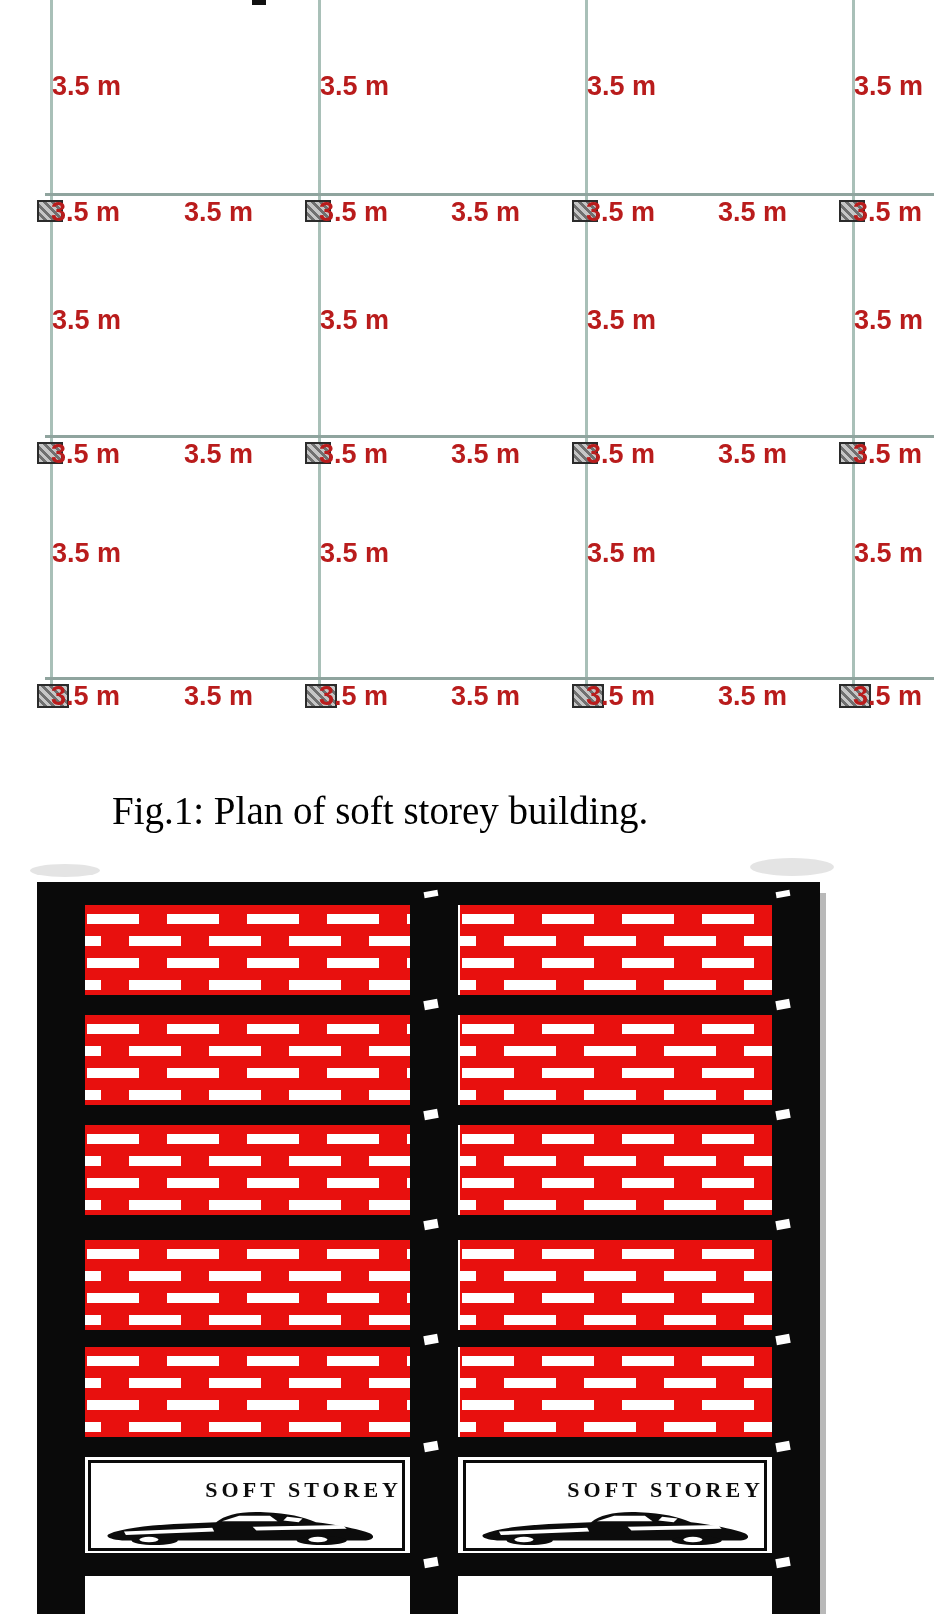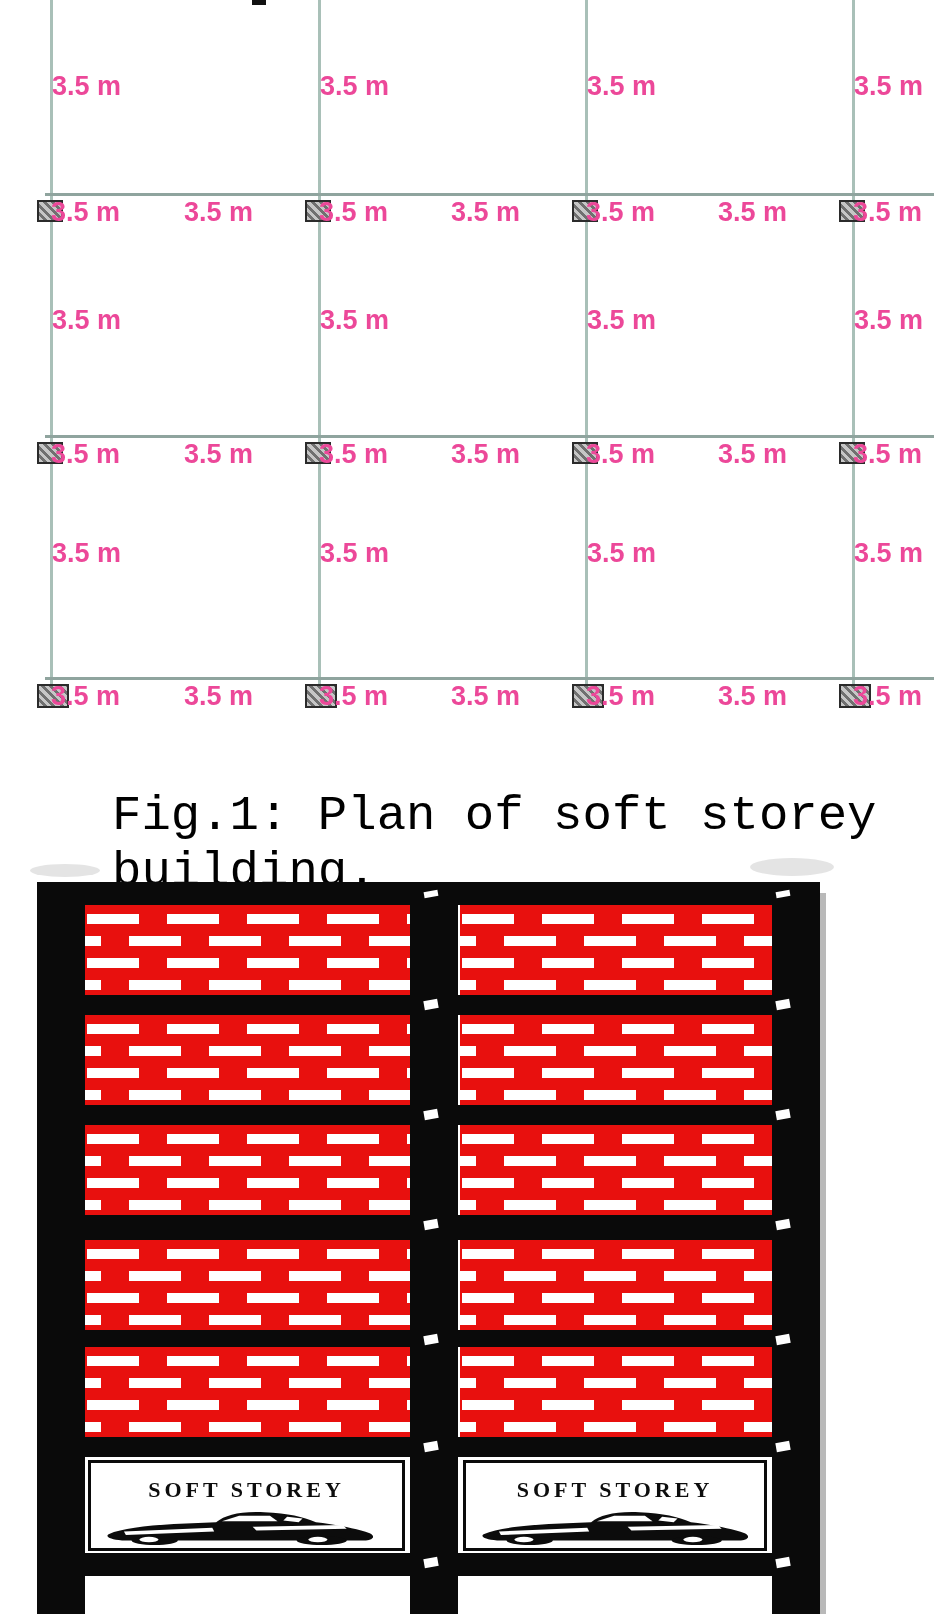--- a/index.html
+++ b/index.html
@@ -2,43 +2,43 @@
 <html><head>
 <meta charset="utf-8">
 <style>
   html,body{margin:0;padding:0;background:#fff;}
   .canvas{position:relative;width:934px;height:1614px;background:#fff;overflow:hidden;
           font-family:"Liberation Sans",sans-serif;}
   .abs{position:absolute;}
   .vline{width:3px;background:#a9c0b8;}
   .hline{height:3px;background:#8fa49e;}
   .dim{font-family:"Liberation Sans",sans-serif;font-weight:bold;font-size:27px;line-height:24px;
-       color:#ec4899;white-space:nowrap;}
+       color:#b91c1c;white-space:nowrap;}
   .marker{background:repeating-linear-gradient(45deg,#c6c6c6 0 3px,#707070 3px 6px);
           border:2px solid #2b2b2b;box-sizing:border-box;}
   .cutmark{background:#111;}
   .plan-caption{position:absolute;left:140px;top:704px;width:600px;text-align:center;
                 font-family:"Liberation Serif",serif;font-weight:bold;font-size:30px;color:#101010;}
   .fig-caption{position:absolute;left:112px;top:788px;
-               font-family:Liberation Mono, monospace;font-size:49px;color:#000;}
+               font-family:Liberation Serif, serif;font-size:39px;color:#000;}
   .col,.beam{background:#0a0a0a;}
   .brick{
     background-color:#e8100e;
     background-image:
       repeating-linear-gradient(90deg,#fff 0 52px,rgba(255,255,255,0) 52px 80px),
       repeating-linear-gradient(90deg,#fff 0 52px,rgba(255,255,255,0) 52px 80px),
       repeating-linear-gradient(90deg,#fff 0 52px,rgba(255,255,255,0) 52px 80px),
       repeating-linear-gradient(90deg,#fff 0 52px,rgba(255,255,255,0) 52px 80px);
     background-size:calc(100% + 80px) 10px,calc(100% + 80px) 10px,calc(100% + 80px) 10px,calc(100% + 80px) 10px;
     background-position:2px 9px,-36px 31px,2px 53px,-36px 75px;
     background-repeat:no-repeat;
   }
   .soft{background:#fff;border:3px solid #0a0a0a;box-sizing:border-box;overflow:hidden;}
   .soft-label{font-family:"Liberation Serif",serif;font-weight:bold;font-size:22px;
-              letter-spacing:4px;color:#0d0d0d;text-align:center;margin-top:14px;white-space:nowrap;}
+              letter-spacing:4px;color:#0d0d0d;text-align:right;margin-top:14px;white-space:nowrap;}
   .open-panel{background:#fff;}
   .speck{background:#fff;transform:rotate(-10deg);}
   .smudge{background:#c9c9c9;opacity:.5;border-radius:50%;}
   .shadow-strip{background:#9b9b9b;opacity:.7;}
 </style>
 </head>
 <body>
 
 <div class="canvas">
   <section class="abs" id="plan-layer" style="left:0;top:0;width:934px;height:760px;">

